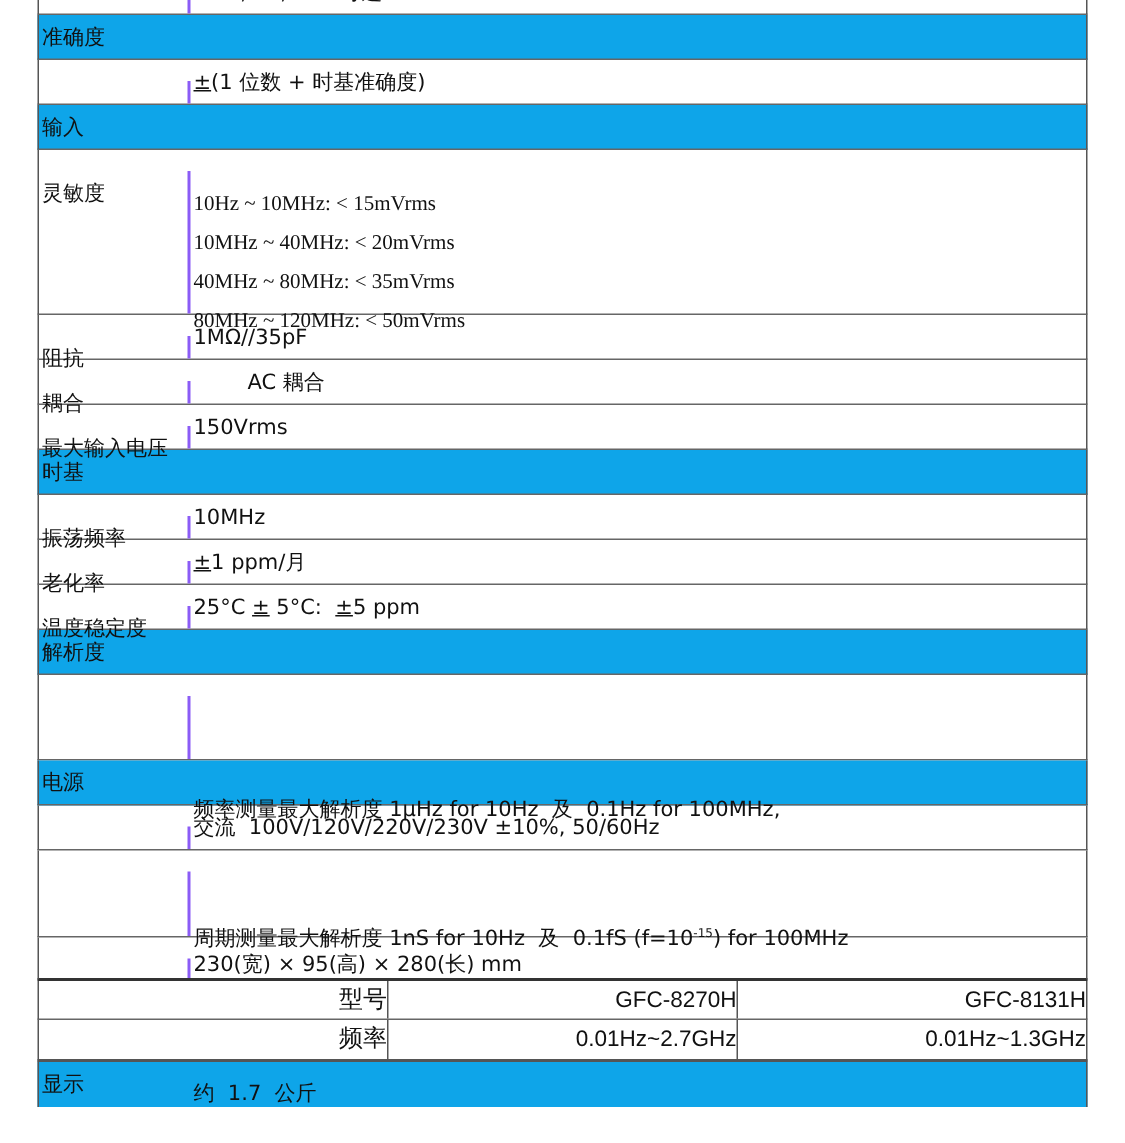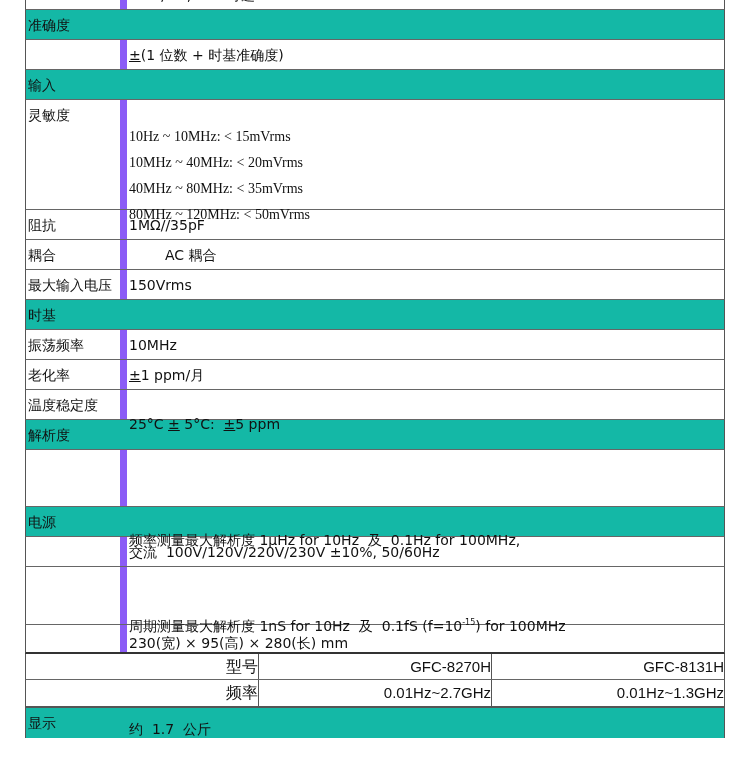--- a/index.html
+++ b/index.html
@@ -1,23 +1,23 @@
 <!DOCTYPE html>
 <html><head>
 <meta charset="utf-8">
 <style>
   html, body { margin:0; padding:0; background:#ffffff; }
   body { width:750px; height:762px; overflow:hidden; position:relative;
          font-family:"DejaVu Sans","Liberation Sans",sans-serif; color:#111; }
   .tbl { position:absolute; left:25px; width:700px; top:-20px; }
   .row { display:flex; border-left:1px solid #555; border-right:1px solid #555;
          border-bottom:1px solid #666; box-sizing:border-box; }
-  .row.section { background:#14b8a6; }
+  .row.section { background:#0ea5e9; }
   .cell { box-sizing:border-box; font-size:14px; line-height:30px; padding-left:2px; white-space:nowrap; }
-  .lab { width:101px; border-right:7px solid #8b5cf6; }
+  .lab { width:101px; border-right:2px solid #8b5cf6;margin-top:14px; }
   .val { flex:1; }
   .section .cell { width:100%; font-size:14px; }
   .multi .val div { line-height:26px; }
   .u { text-decoration:underline; }
   sup { font-size:8px; line-height:0; }
   .spec2 .c { box-sizing:border-box; font-family:"Liberation Sans",sans-serif; font-size:15px;
               line-height:26px; padding-left:8px; white-space:nowrap;text-align:right; }
   .spec2 .c1 { width:233px; border-right:1px solid #555; padding-left:10px; font-size:16px; }
   .spec2 .c2 { width:233px; border-right:1px solid #555; }
   .spec2 .c3 { flex:1; }
@@ -71,21 +71,21 @@
   <div class="row" style="height:30px;">
     <div class="cell lab">振荡频率</div>
     <div class="cell val">10MHz</div>
   </div>
   <div class="row" style="height:30px;">
     <div class="cell lab">老化率</div>
     <div class="cell val"><span class="u">±</span><span>1 ppm/月</span></div>
   </div>
   <div class="row" style="height:30px;">
     <div class="cell lab">温度稳定度</div>
-    <div class="cell val" style="white-space:pre;margin-top:19px;"><span>25°C </span><span class="u">±</span><span> 5°C:  </span><span class="u">±</span><span>5 ppm</span></div>
+    <div class="cell val" style="white-space:pre;"><span>25°C </span><span class="u">±</span><span> 5°C:  </span><span class="u">±</span><span>5 ppm</span></div>
   </div>
 
   <div class="row section" style="height:30px;">
     <div class="cell">解析度</div>
   </div>
   <div class="row multi" style="height:57px;">
     <div class="cell lab"></div>
     <div class="cell val" style="padding-top:17px; white-space:pre;">
       <div>频率测量最大解析度 1μHz for 10Hz  及  0.1Hz for 100MHz,</div>
       <div><span>周期测量最大解析度 1nS for 10Hz  及  0.1fS (f=10</span><sup>-15</sup><span>) for 100MHz</span></div>

